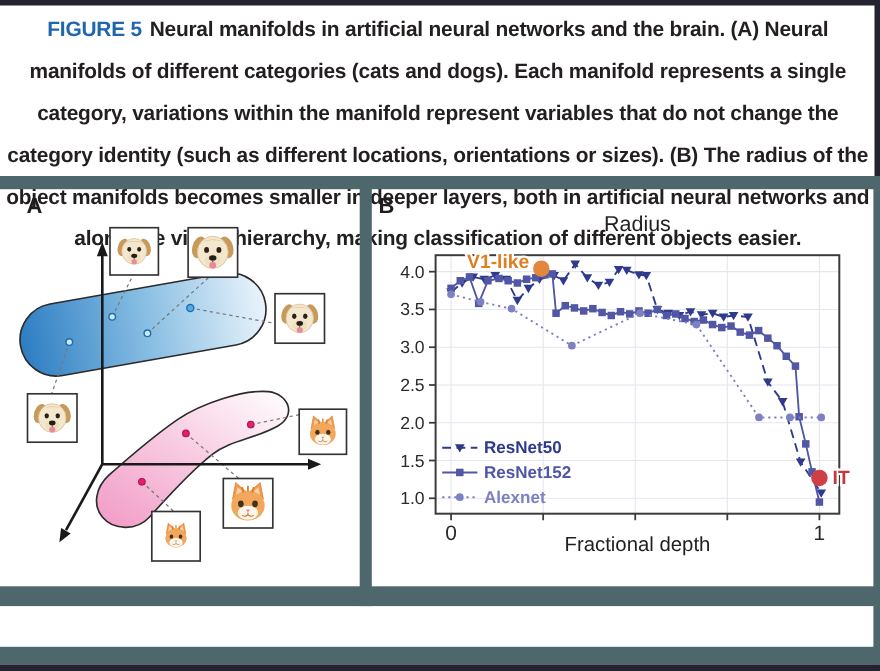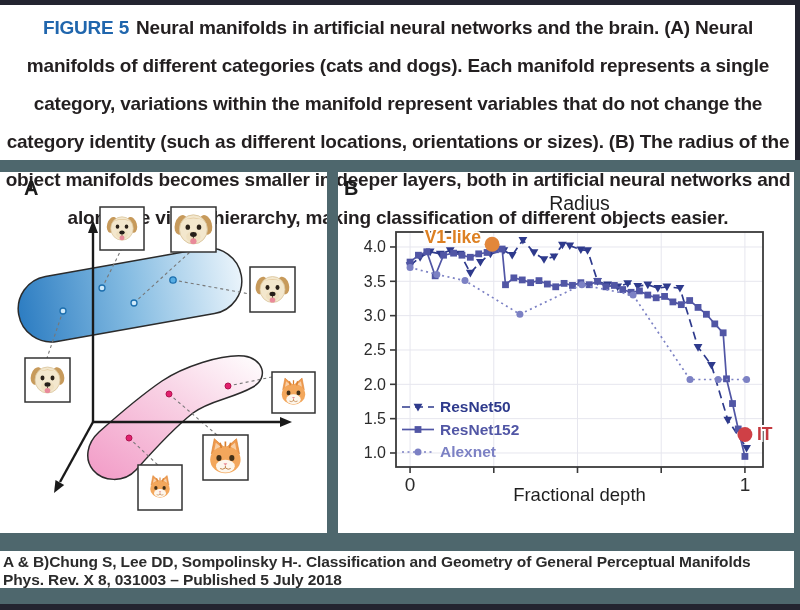--- a/index.html
+++ b/index.html
@@ -315,18 +315,14 @@
       <g>
         <circle cx="152.103102189781" cy="72.22384570426651" r="7.5" fill="#e2873b"></circle>
         <text x="141.103102189781" y="71.22384570426651" text-anchor="end" font-size="17.5" font-weight="bold" fill="#dd8022" stroke="#ffffff" stroke-width="4" paint-order="stroke">V1-like</text>
       </g>
       <g>
         <circle cx="404.9178832116788" cy="262.4488603156049" r="7.5" fill="#cf4046"></circle>
         <text x="416.9178832116788" y="268.4488603156049" text-anchor="start" font-size="17.5" font-weight="bold" fill="#c4393f" stroke="#ffffff" stroke-width="4" paint-order="stroke">IT</text>
       </g>
     </svg>
 
-  <div class="citation">
-    <div>A &amp; B)Chung S, Lee DD, Sompolinsky H-. Classification and Geometry of General Perceptual Manifolds</div>
-    <div>Phys. Rev. X 8, 031003 – Published 5 July 2018</div>
-  </div>
 
 </div>
 
 </body></html>

